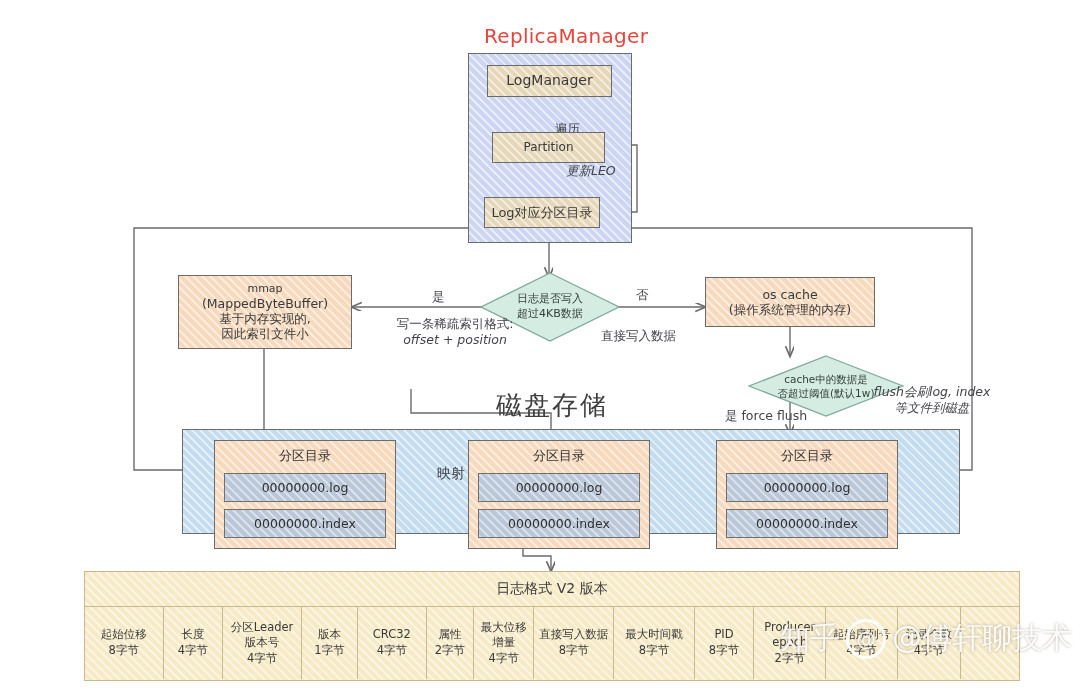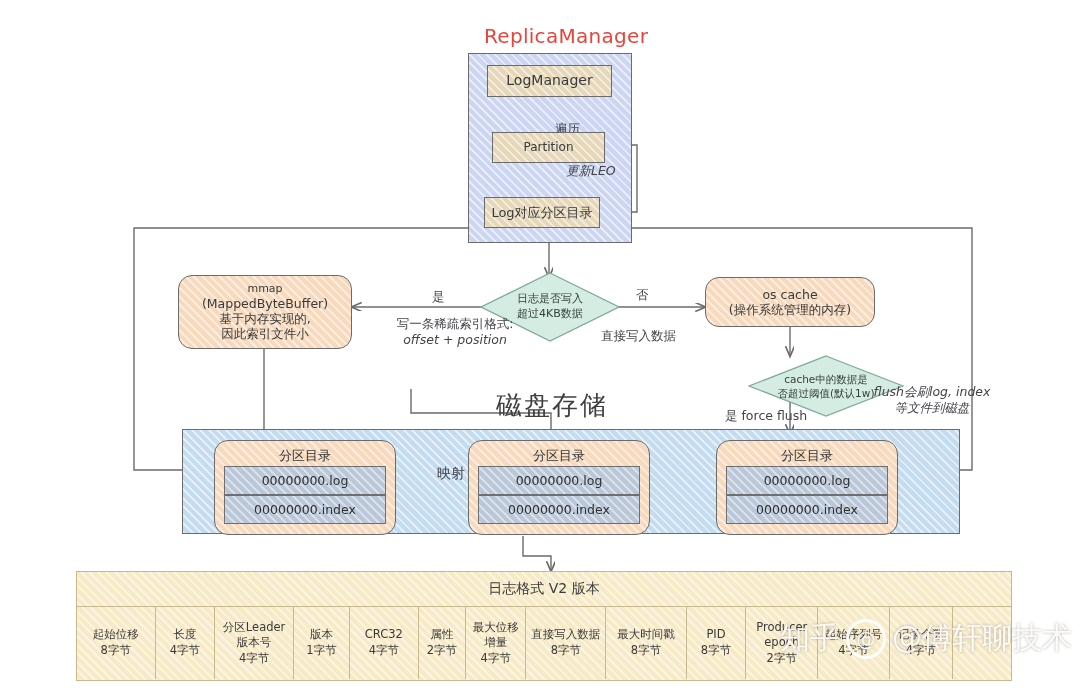--- a/index.html
+++ b/index.html
@@ -23,21 +23,20 @@
     background-color:#ccd6f2;
     background-image:repeating-linear-gradient(45deg,rgba(255,255,255,.55) 0 2px,rgba(255,255,255,0) 2px 6px);
   }
   .hatch-tan{
     background-color:#e5d7b8;
     background-image:repeating-linear-gradient(45deg,rgba(255,255,255,.5) 0 2px,rgba(255,255,255,0) 2px 6px);
   }
   .hatch-orange{
     background-color:#f7d9bd;
     background-image:repeating-linear-gradient(45deg,rgba(255,255,255,.5) 0 2px,rgba(255,255,255,0) 2px 6px);
-    border-radius:14px;
   }
   .hatch-lightblue{
     background-color:#c3dcf0;
     background-image:repeating-linear-gradient(45deg,rgba(255,255,255,.55) 0 2px,rgba(255,255,255,0) 2px 6px);
   }
   .hatch-steel{
     background-color:#b9c7d9;
     background-image:repeating-linear-gradient(45deg,rgba(255,255,255,.45) 0 2px,rgba(255,255,255,0) 2px 6px);
   }
   .hatch-yellow{
@@ -75,21 +74,21 @@
     border-right:1.5px solid #c9b98f;
     display:flex;flex-direction:column;align-items:center;justify-content:center;
     font-size:11.5px;line-height:1.35;text-align:center;color:#3a3a3a;
     box-sizing:border-box;
   }
   .fmt-cell:last-child{border-right:none;}
 
   
   .pdir{
     border:1.5px solid #6b6b6b;padding:6px 10px 10px;
-    display:flex;flex-direction:column;align-items:center;
+    display:flex;flex-direction:column;align-items:center;gap:7px;
   }
   .pdir-title{font-size:13px;color:#333;margin-bottom:1px;}
   .pfile{
     width:100%;height:27px;border:1.5px solid #6f6f6f;
     display:flex;align-items:center;justify-content:center;
     font-size:12.5px;color:#2f2f2f;
   }
 
   .diamond{
     display:flex;align-items:center;justify-content:center;text-align:center;
@@ -236,21 +235,21 @@
     <div class="pfile hatch-steel">00000000.log</div>
     <div class="pfile hatch-steel">00000000.index</div>
   </div>
 
   <div class="abs pdir hatch-orange" style="left:716px;top:440px;width:182px;">
     <div class="pdir-title">分区目录</div>
     <div class="pfile hatch-steel">00000000.log</div>
     <div class="pfile hatch-steel">00000000.index</div>
   </div>
 
-  <div class="abs fmt-wrap hatch-yellow" style="left:76px;top:571px;width:936px;height:110px;">
+  <div class="abs fmt-wrap hatch-yellow" style="left:84px;top:571px;width:936px;height:110px;">
     <div class="fmt-head">日志格式 V2 版本</div>
     <div class="fmt-row" id="fmt-row">
         <div class="fmt-cell" style="width: 92px;">
           <div>
             <div>起始位移</div>
           </div>
           <div>8字节</div>
         </div>
         <div class="fmt-cell" style="width: 70px;">
           <div>

